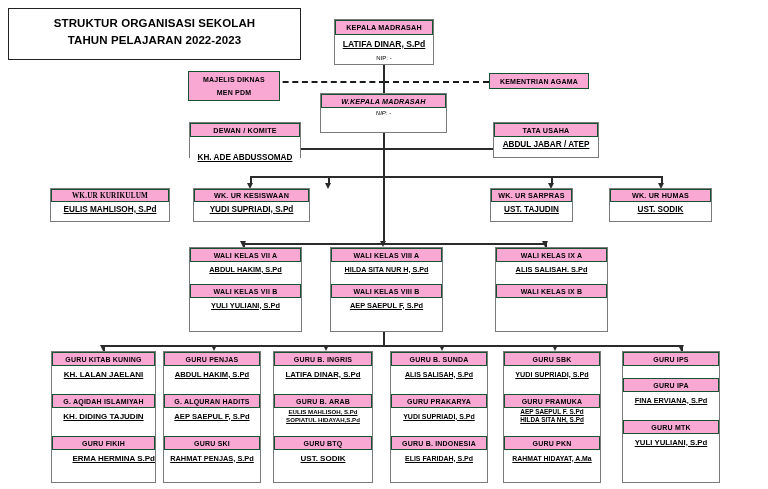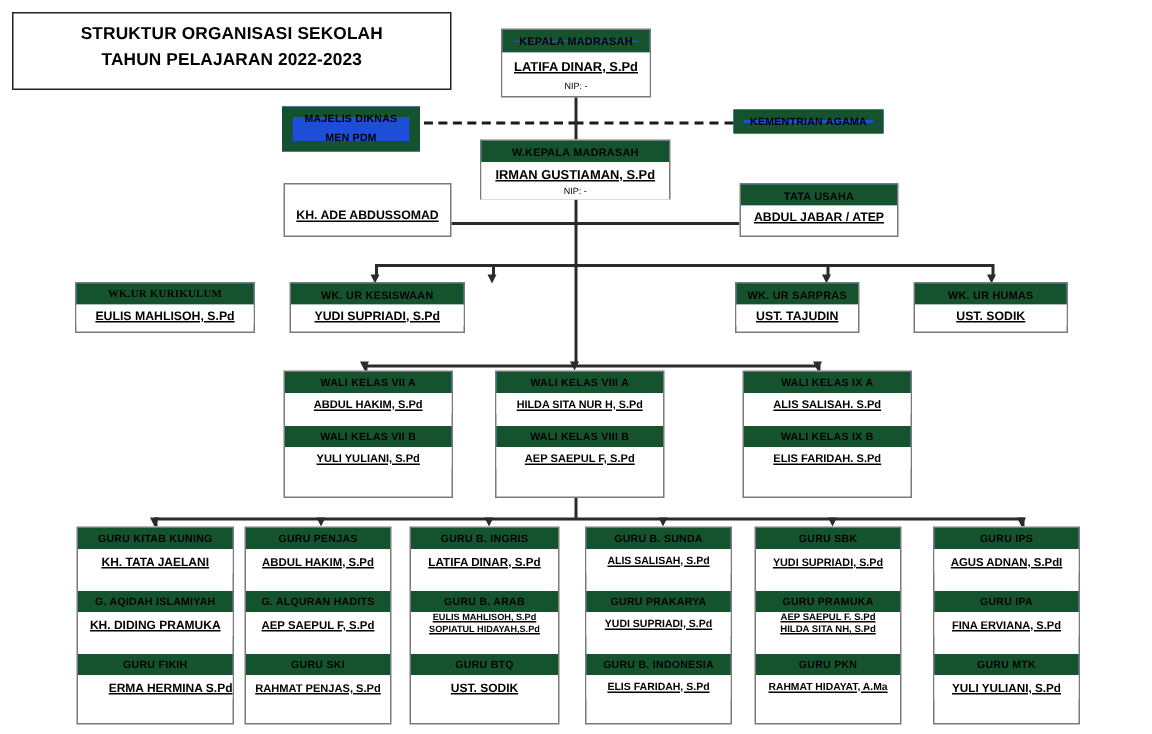--- a/index.html
+++ b/index.html
@@ -6,24 +6,24 @@
   body{
     width:768px;height:489px;background:#ffffff;
     font-family:"Liberation Sans", sans-serif;
     overflow:hidden;position:relative;
   }
   #canvas{position:absolute;left:0;top:0;width:768px;height:489px;}
 
   
   .node{position:absolute;box-sizing:border-box;border:1px solid #7a7a7a;background:#ffffff;}
   .hdr{
-    background:#1d4ed8;color:#000;text-align:left;
+    background:#f9a8d4;color:#000;text-align:left;
     font-weight:bold;letter-spacing:.2px;
     display:flex;align-items:center;justify-content:center;
-    box-sizing:border-box;border:7px solid #14532d;
+    box-sizing:border-box;border:1px solid #14532d;
   }
   .nm{
     background:#ffffff;color:#000;text-align:center;font-weight:bold;
     display:flex;align-items:center;justify-content:center;
     box-sizing:border-box;
   }
   .nm u{text-decoration:underline;}
   .sub{
     background:#ffffff;color:#000;text-align:center;
     display:flex;align-items:center;justify-content:center;
@@ -117,29 +117,27 @@
     <div class="hdr" style="height:16px;font-size:7px;">KEMENTRIAN AGAMA</div>
   </div>
 
   <div class="node" style="left:188px;top:71px;width:92px;height:30px;border:none;">
     <div class="hdr" style="height:30px;font-size:7px;flex-direction:column;line-height:13px;">
       <span>MAJELIS DIKNAS</span>
       <span>MEN PDM</span>
     </div>
   </div>
 
-  <div class="node" style="left:320px;top:93px;width:127px;height:40px;">
+  <div class="node" style="left:320px;top:93px;width:127px;height:40px;font-style:italic;">
     <div class="hdr" style="height:14px;font-size:7.2px;">W.KEPALA MADRASAH</div>
-    <div class="nm" style="height:15px;font-size:8.6px;">
-      <u>IRMAN GUSTIAMAN, S.Pd</u>
-    </div>
     <div class="sub" style="height:10px;font-size:6px;">NIP: -</div>
   </div>
 
   <div class="node" style="left:189px;top:122px;width:112px;height:36px;">
+    <div class="hdr" style="height:14px;font-size:7.2px;">DEWAN / KOMITE</div>
     <div class="nm" style="height:15px;font-size:8.2px;margin-top:13px;">
       <u>KH. ADE ABDUSSOMAD</u>
     </div>
   </div>
 
   <div class="node" style="left:493px;top:122px;width:106px;height:36px;">
     <div class="hdr" style="height:14px;font-size:7.2px;">TATA USAHA</div>
     <div class="nm" style="height:15px;font-size:8.2px;">
       <u>ABDUL JABAR / ATEP</u>
     </div>
@@ -194,34 +192,31 @@
     </div>
   </div>
 
   <div class="node" style="left:495px;top:247px;width:113px;height:85px;">
     <div class="hdr" style="height:14px;font-size:7px;">WALI KELAS IX A</div>
     <div class="nm" style="height:14px;font-size:7.4px;">
       <u>ALIS SALISAH. S.Pd</u>
     </div>
     <div style="height:8px;"></div>
     <div class="hdr" style="height:14px;font-size:7px;">WALI KELAS IX B</div>
-    <div class="nm" style="height:14px;font-size:7.4px;">
-      <u>ELIS FARIDAH. S.Pd</u>
-    </div>
   </div>
 
   <div class="node" style="left:51px;top:351px;width:105px;height:132px;">
     <div class="hdr" style="height:14px;font-size:7px;">GURU KITAB KUNING</div>
     <div class="nm" style="height:16px;font-size:8px;">
-      <u>KH. TATA JAELANI</u>
+      <u>KH. LALAN JAELANI</u>
     </div>
     <div style="height:12px;"></div>
     <div class="hdr" style="height:14px;font-size:7px;">G. AQIDAH ISLAMIYAH</div>
     <div class="nm" style="height:16px;font-size:8px;">
-      <u>KH. DIDING PRAMUKA</u>
+      <u>KH. DIDING TAJUDIN</u>
     </div>
     <div style="height:12px;"></div>
     <div class="hdr" style="height:14px;font-size:7px;">GURU FIKIH</div>
     <div class="nm" style="height:16px;font-size:8px;justify-content:flex-end;">
       <u>ERMA HERMINA S.Pd</u>
     </div>
   </div>
 
   <div class="node" style="left:163px;top:351px;width:98px;height:132px;">
     <div class="hdr" style="height:14px;font-size:7px;">GURU PENJAS</div>
@@ -288,23 +283,20 @@
     </div>
     <div style="height:12px;"></div>
     <div class="hdr" style="height:14px;font-size:7px;">GURU PKN</div>
     <div class="nm" style="height:16px;font-size:6.9px;">
       <u>RAHMAT HIDAYAT, A.Ma</u>
     </div>
   </div>
 
   <div class="node" style="left:622px;top:351px;width:98px;height:132px;">
     <div class="hdr" style="height:14px;font-size:7px;">GURU IPS</div>
-    <div class="nm" style="height:16px;font-size:7.6px;">
-      <u>AGUS ADNAN, S.PdI</u>
-    </div>
     <div style="height:12px;"></div>
     <div class="hdr" style="height:14px;font-size:7px;">GURU IPA</div>
     <div class="nm" style="height:16px;font-size:7.4px;">
       <u>FINA ERVIANA, S.Pd</u>
     </div>
     <div style="height:12px;"></div>
     <div class="hdr" style="height:14px;font-size:7px;">GURU MTK</div>
     <div class="nm" style="height:16px;font-size:7.8px;">
       <u>YULI YULIANI, S.Pd</u>
     </div>

